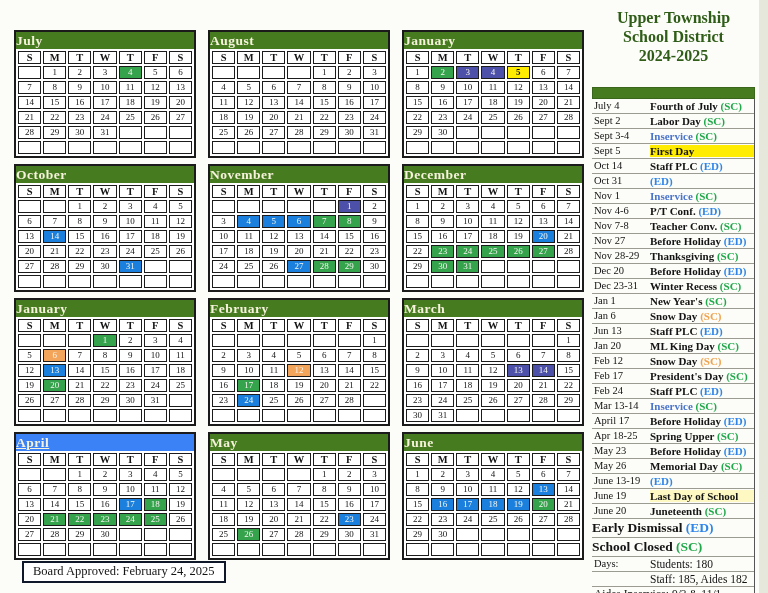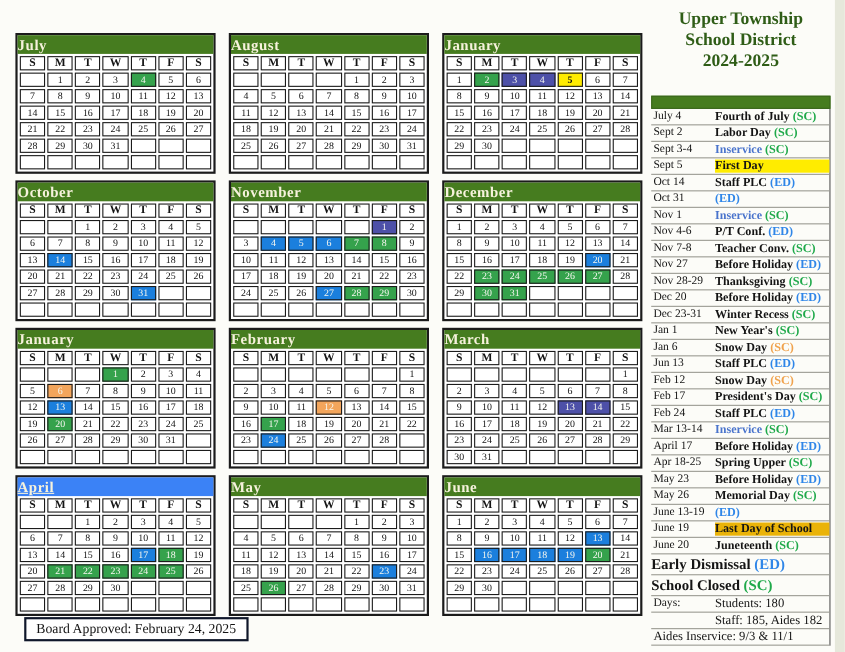--- a/index.html
+++ b/index.html
@@ -987,20 +987,24 @@
       </div>
       <div class="lrow event">
         <span class="ldate">Jan 6</span>
         <span class="levent"><span>Snow Day</span><span style="color: rgb(240, 162, 76);"> (SC)</span></span>
       </div>
       <div class="lrow event">
         <span class="ldate">Jun 13</span>
         <span class="levent"><span>Staff PLC</span><span style="color: rgb(47, 134, 232);"> (ED)</span></span>
       </div>
       <div class="lrow event">
+        <span class="ldate">Jan 20</span>
+        <span class="levent"><span>ML King Day</span><span style="color: rgb(31, 169, 74);"> (SC)</span></span>
+      </div>
+      <div class="lrow event">
         <span class="ldate">Feb 12</span>
         <span class="levent"><span>Snow Day</span><span style="color: rgb(240, 162, 76);"> (SC)</span></span>
       </div>
       <div class="lrow event">
         <span class="ldate">Feb 17</span>
         <span class="levent"><span>President's Day</span><span style="color: rgb(31, 169, 74);"> (SC)</span></span>
       </div>
       <div class="lrow event">
         <span class="ldate">Feb 24</span>
         <span class="levent"><span>Staff PLC</span><span style="color: rgb(47, 134, 232);"> (ED)</span></span>
@@ -1024,21 +1028,21 @@
       <div class="lrow event">
         <span class="ldate">May 26</span>
         <span class="levent"><span>Memorial Day</span><span style="color: rgb(31, 169, 74);"> (SC)</span></span>
       </div>
       <div class="lrow event">
         <span class="ldate">June 13-19</span>
         <span class="levent"><span></span><span style="color: rgb(47, 134, 232);">(ED)</span></span>
       </div>
       <div class="lrow event">
         <span class="ldate">June 19</span>
-        <span class="levent" style="background: #eab308;"><span>Last Day of School</span></span>
+        <span class="levent" style="background: #fef9c3;"><span>Last Day of School</span></span>
       </div>
       <div class="lrow event">
         <span class="ldate">June 20</span>
         <span class="levent"><span>Juneteenth</span><span style="color: rgb(31, 169, 74);"> (SC)</span></span>
       </div>
       <div class="lrow section">
         <span class="levent"><span>Early Dismissal</span><span style="color: rgb(47, 134, 232);"> (ED)</span></span>
       </div>
       <div class="lrow section">
         <span class="levent"><span>School Closed</span><span style="color: rgb(31, 169, 74);"> (SC)</span></span>

